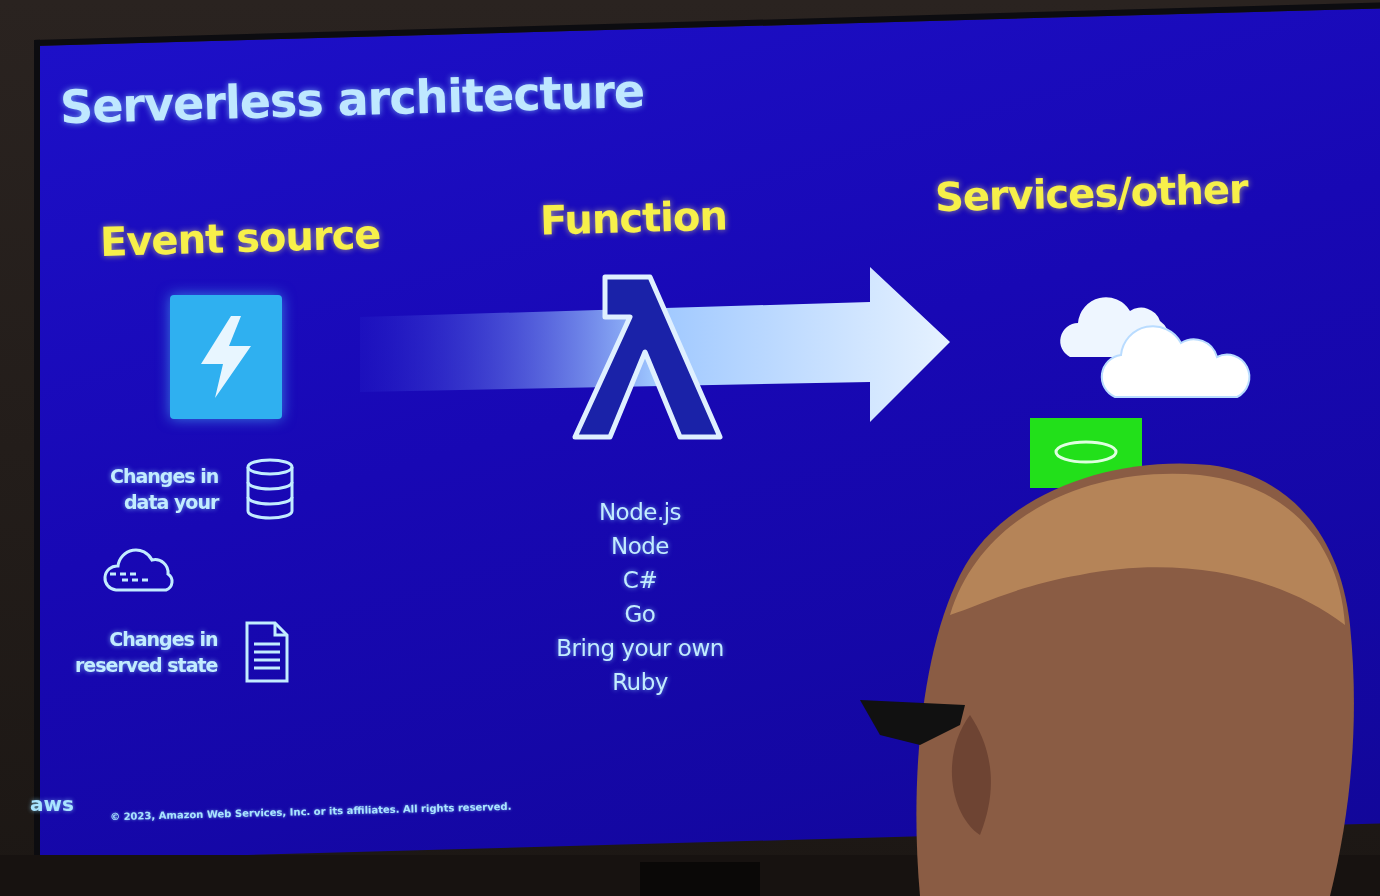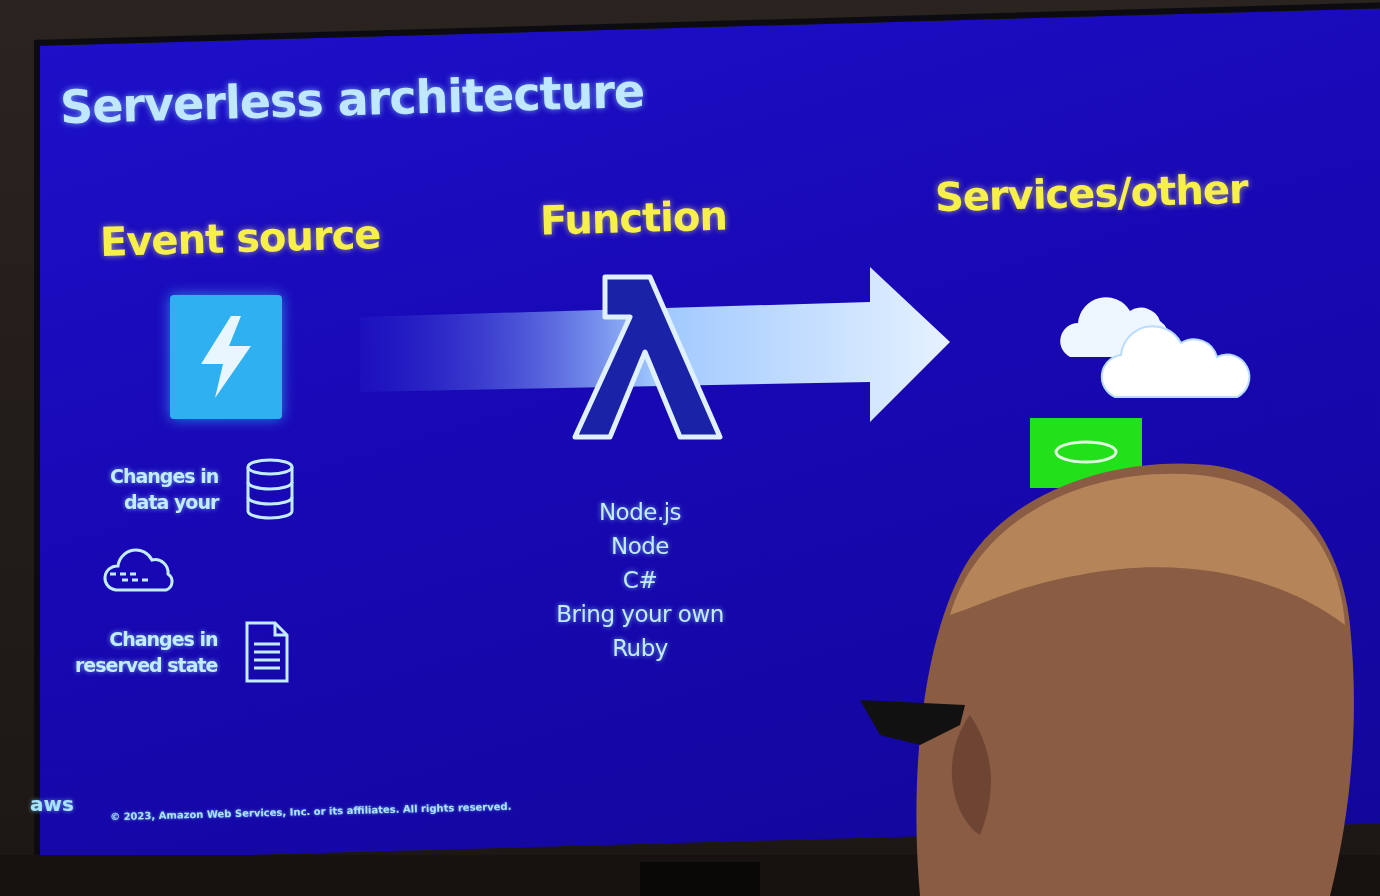--- a/index.html
+++ b/index.html
@@ -131,20 +131,21 @@
         <path d="M31 3v12h12"></path>
         <path d="M10 24h26M10 32h26M10 40h26M10 48h26"></path>
       </g>
   </svg>
 </div>
 
 <div class="langs">
   <span class="lang">Node.js</span>
   <span class="lang">Node</span>
   <span class="lang">C#</span>
+  <span class="lang">Go</span>
   <span class="lang">Bring your own</span>
   <span class="lang">Ruby</span>
 </div>
 
 <svg class="clouds" viewBox="0 0 210 130">
   <path d="M20 85a18 18 0 0 1 8-34 28 28 0 0 1 52-12 20 20 0 0 1 30 10 22 22 0 0 1 0 36z" fill="#eef6ff"></path>
   <path d="M65 125a22 22 0 0 1 6-42 32 32 0 0 1 60-12 24 24 0 0 1 36 14 22 22 0 0 1 20 40z" fill="#ffffff" stroke="#b9dcff" stroke-width="2"></path>
 </svg>
 
 <div class="db-box">

